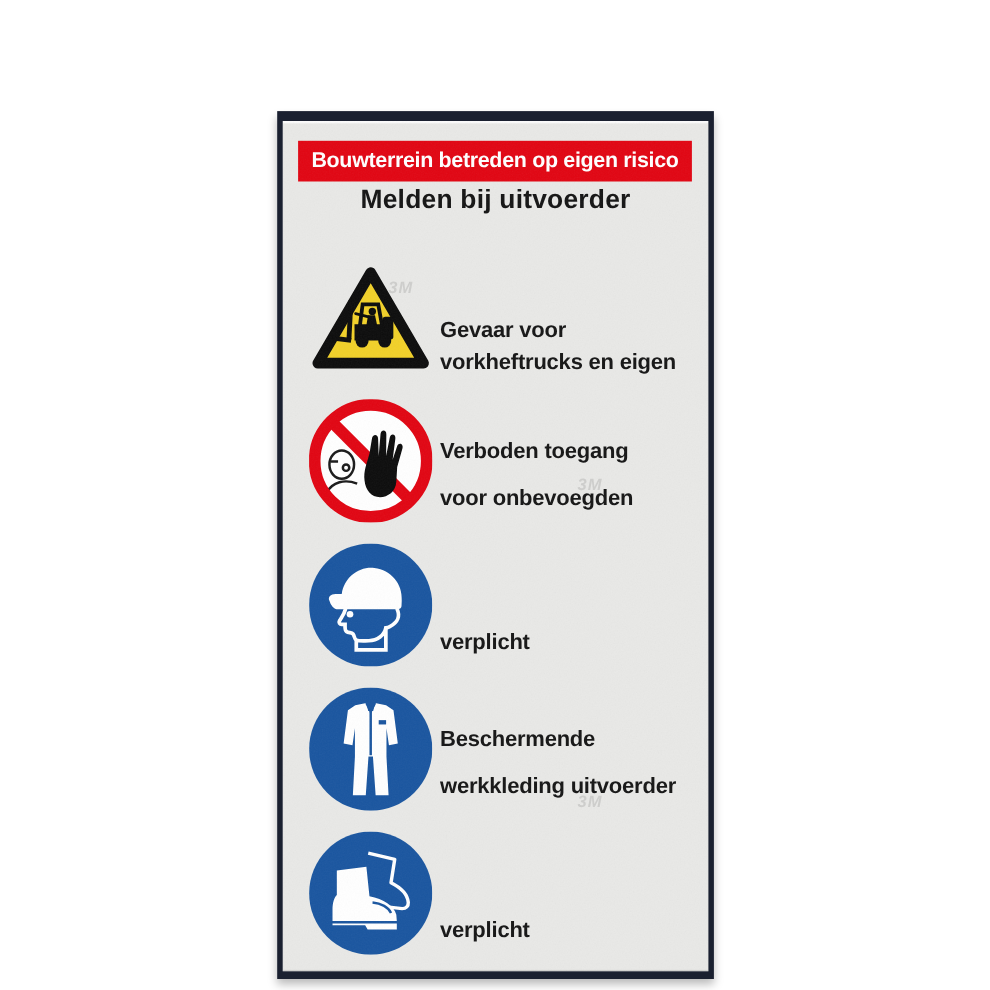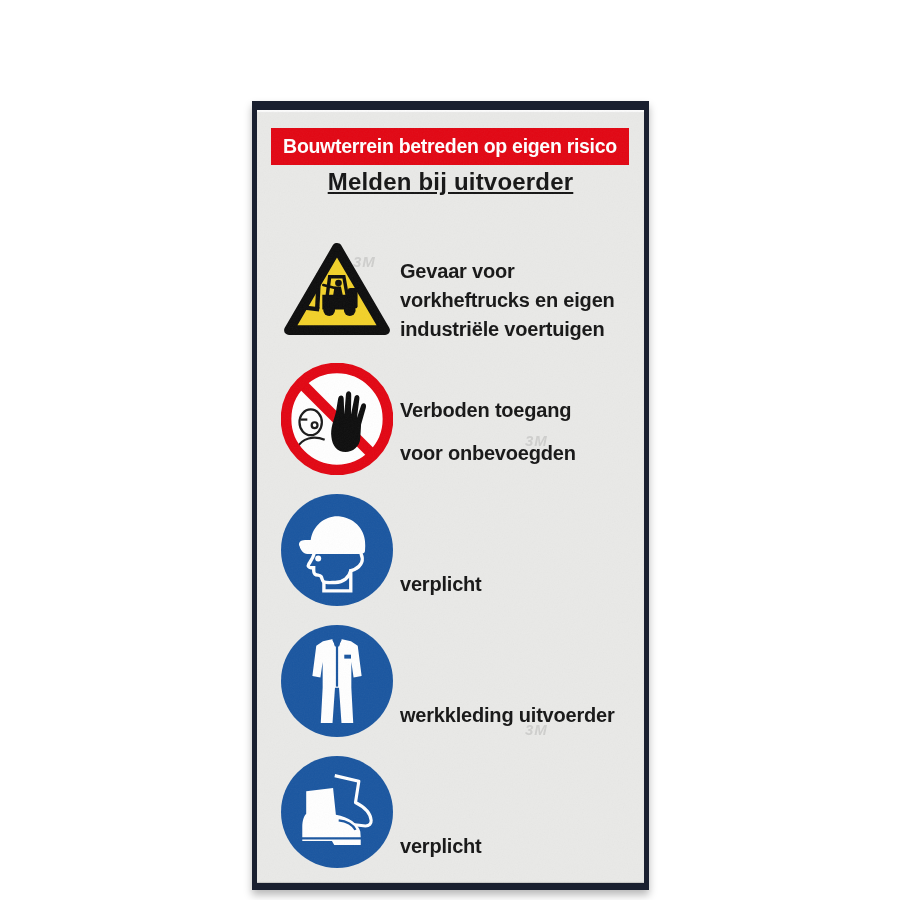--- a/index.html
+++ b/index.html
@@ -22,21 +22,21 @@
   .noise-overlay{position:absolute;left:0;top:0;width:100%;height:100%;pointer-events:none;}
   .banner{
     position:absolute;left:14px;top:18px;width:358px;height:37px;
     background:#e20613;display:flex;align-items:center;justify-content:center;
   }
   .banner-text{
     color:#ffffff;font-weight:bold;font-size:19.5px;letter-spacing:-0.3px;white-space:nowrap;
   }
   .subtitle{
     position:absolute;left:0;top:58px;width:100%;text-align:center;
-    color:#151515;font-weight:bold;font-size:24px;letter-spacing:0.2px;white-space:nowrap;text-decoration:underline;
+    color:#151515;font-weight:bold;font-size:24px;letter-spacing:0.2px;white-space:nowrap;
   }
   .rows{position:absolute;left:0;top:103px;width:100%;}
   .sign-row{height:131px;display:flex;align-items:flex-end;}
   .icon-box{
     width:112px;height:112px;margin-left:24px;flex:0 0 auto;
     display:flex;align-items:center;justify-content:center;
   }
   .row-text{
     margin-left:7px;margin-top:8px;color:#161616;font-weight:bold;font-size:20px;
     letter-spacing:-0.2px;
@@ -79,21 +79,20 @@
               <path d="M52.5 48.5 L59 48.5 L61 58 L51 58 Z"></path>
               <path d="M53 50 L41 47" stroke="#0d0d0d" stroke-width="2.6" fill="none" stroke-linecap="round"></path>
               <circle cx="47" cy="72.5" r="6"></circle>
               <circle cx="68" cy="72.5" r="6"></circle>
             </g>
           </svg>
         </div>
         <div class="row-text tight">
           <div>Gevaar voor</div>
           <div>vorkheftrucks en eigen</div>
-          <div>industriële voertuigen</div>
         </div>
       </div>
 
       <div class="sign-row">
         <div class="icon-box">
           <svg width="112" height="112" viewBox="0 0 100 100">
             <circle cx="50" cy="50" r="45.5" fill="#ffffff"></circle>
             <line x1="19" y1="19" x2="81" y2="81" stroke-width="9.5" stroke="#e20613"></line>
             <g stroke="#1a1a1a" stroke-width="2" fill="none">
               <ellipse cx="26.5" cy="53" rx="10" ry="11.5"></ellipse>
@@ -135,20 +134,21 @@
             <circle cx="50" cy="50" r="50" fill="#1a56a0"></circle>
             <path fill="#ffffff" d="M37.5 14.5 L46.5 12.5 L48 19 L52 19 L53.5 12.5 L62.5 14.5 L68.5 18.5 L72 45.5 L64.8 46.8 L62.8 33 L62.8 56 L64.5 87.5 L54 87.5 L51.8 56 L48.2 56 L46 87.5 L35.5 87.5 L37.2 56 L37.2 33 L35.2 46.8 L28 45.5 L31.5 18.5 Z"></path>
             <g stroke="#1a56a0" stroke-width="2" fill="none">
               <path d="M50 19.5 L50 55"></path>
               <path d="M46.5 12.5 L50 19.5 L53.5 12.5"></path>
             </g>
             <rect x="56.5" y="26.5" width="6" height="3.5" fill="#1a56a0"></rect>
           </svg>
         </div>
         <div class="row-text spread">
+          <div>Beschermende</div>
           <div>werkkleding uitvoerder</div>
         </div>
       </div>
 
       <div class="sign-row">
         <div class="icon-box">
           <svg width="112" height="112" viewBox="0 0 100 100">
             <circle cx="50" cy="50" r="50" fill="#1a56a0"></circle>
             <path d="M48 17.5 L69.5 22.5 L66.5 41.5 C74.5 45.5 80 51.5 80.5 57.5 C80.7 60.5 78.8 62.5 75.5 62.5 L58 60.5" stroke="#ffffff" stroke-width="2.8" fill="none" stroke-linejoin="round"></path>
             <path fill="#ffffff" d="M22.5 31.5 L46.5 28.5 L49 52.5 C60.5 54.5 69 60.5 70.8 67.5 L71.2 72.5 L19 72.5 L19 63.5 C19 57.5 20.5 53.5 22.5 51.5 Z"></path>

